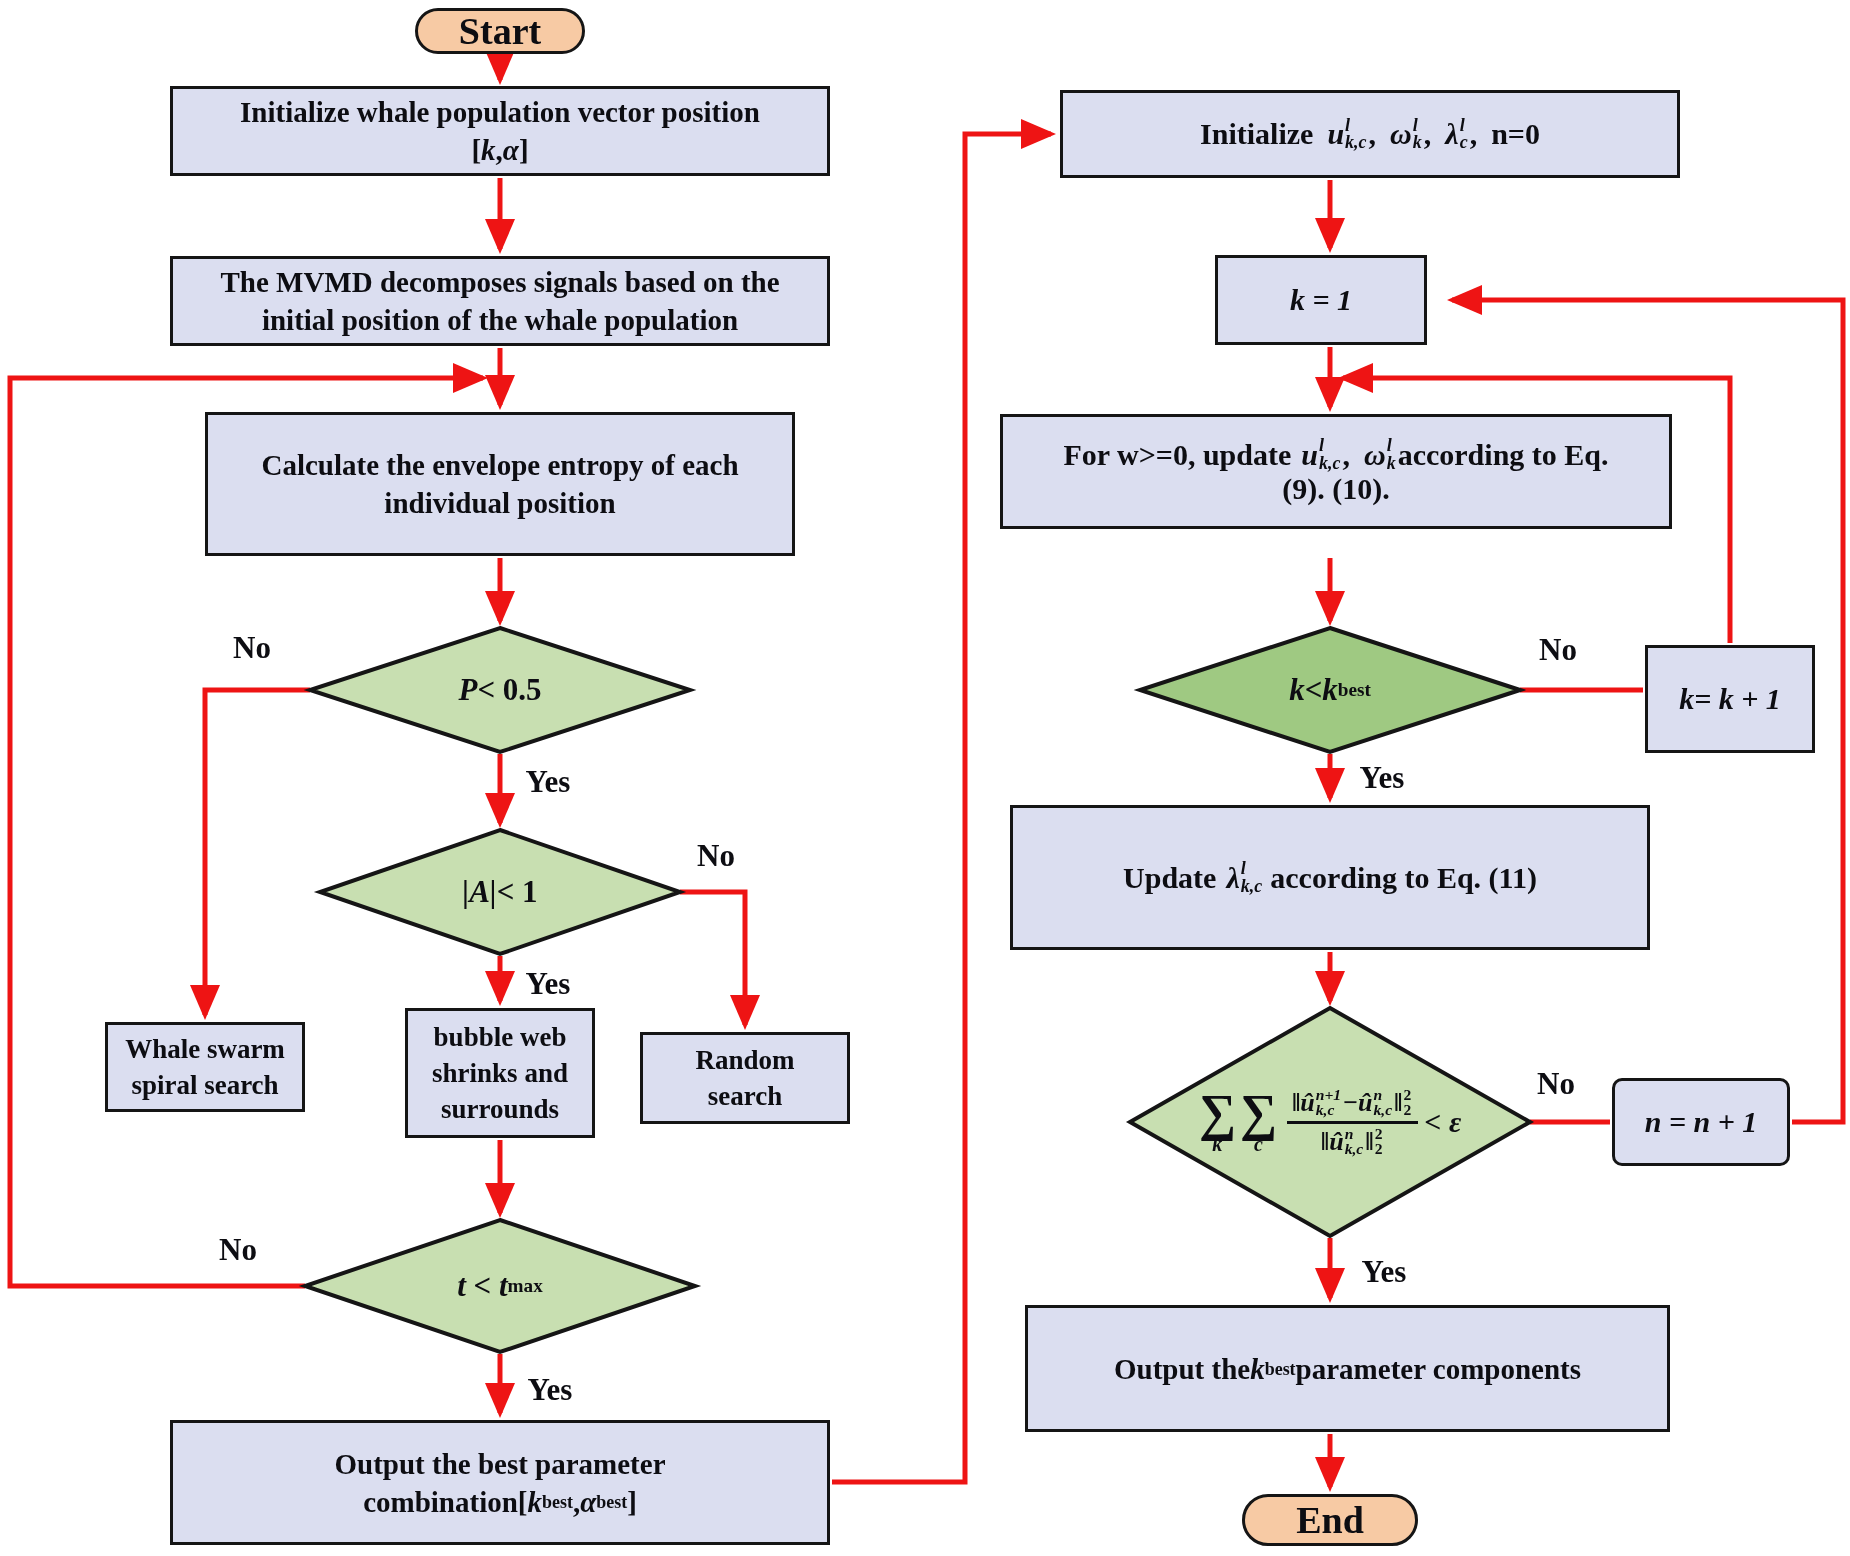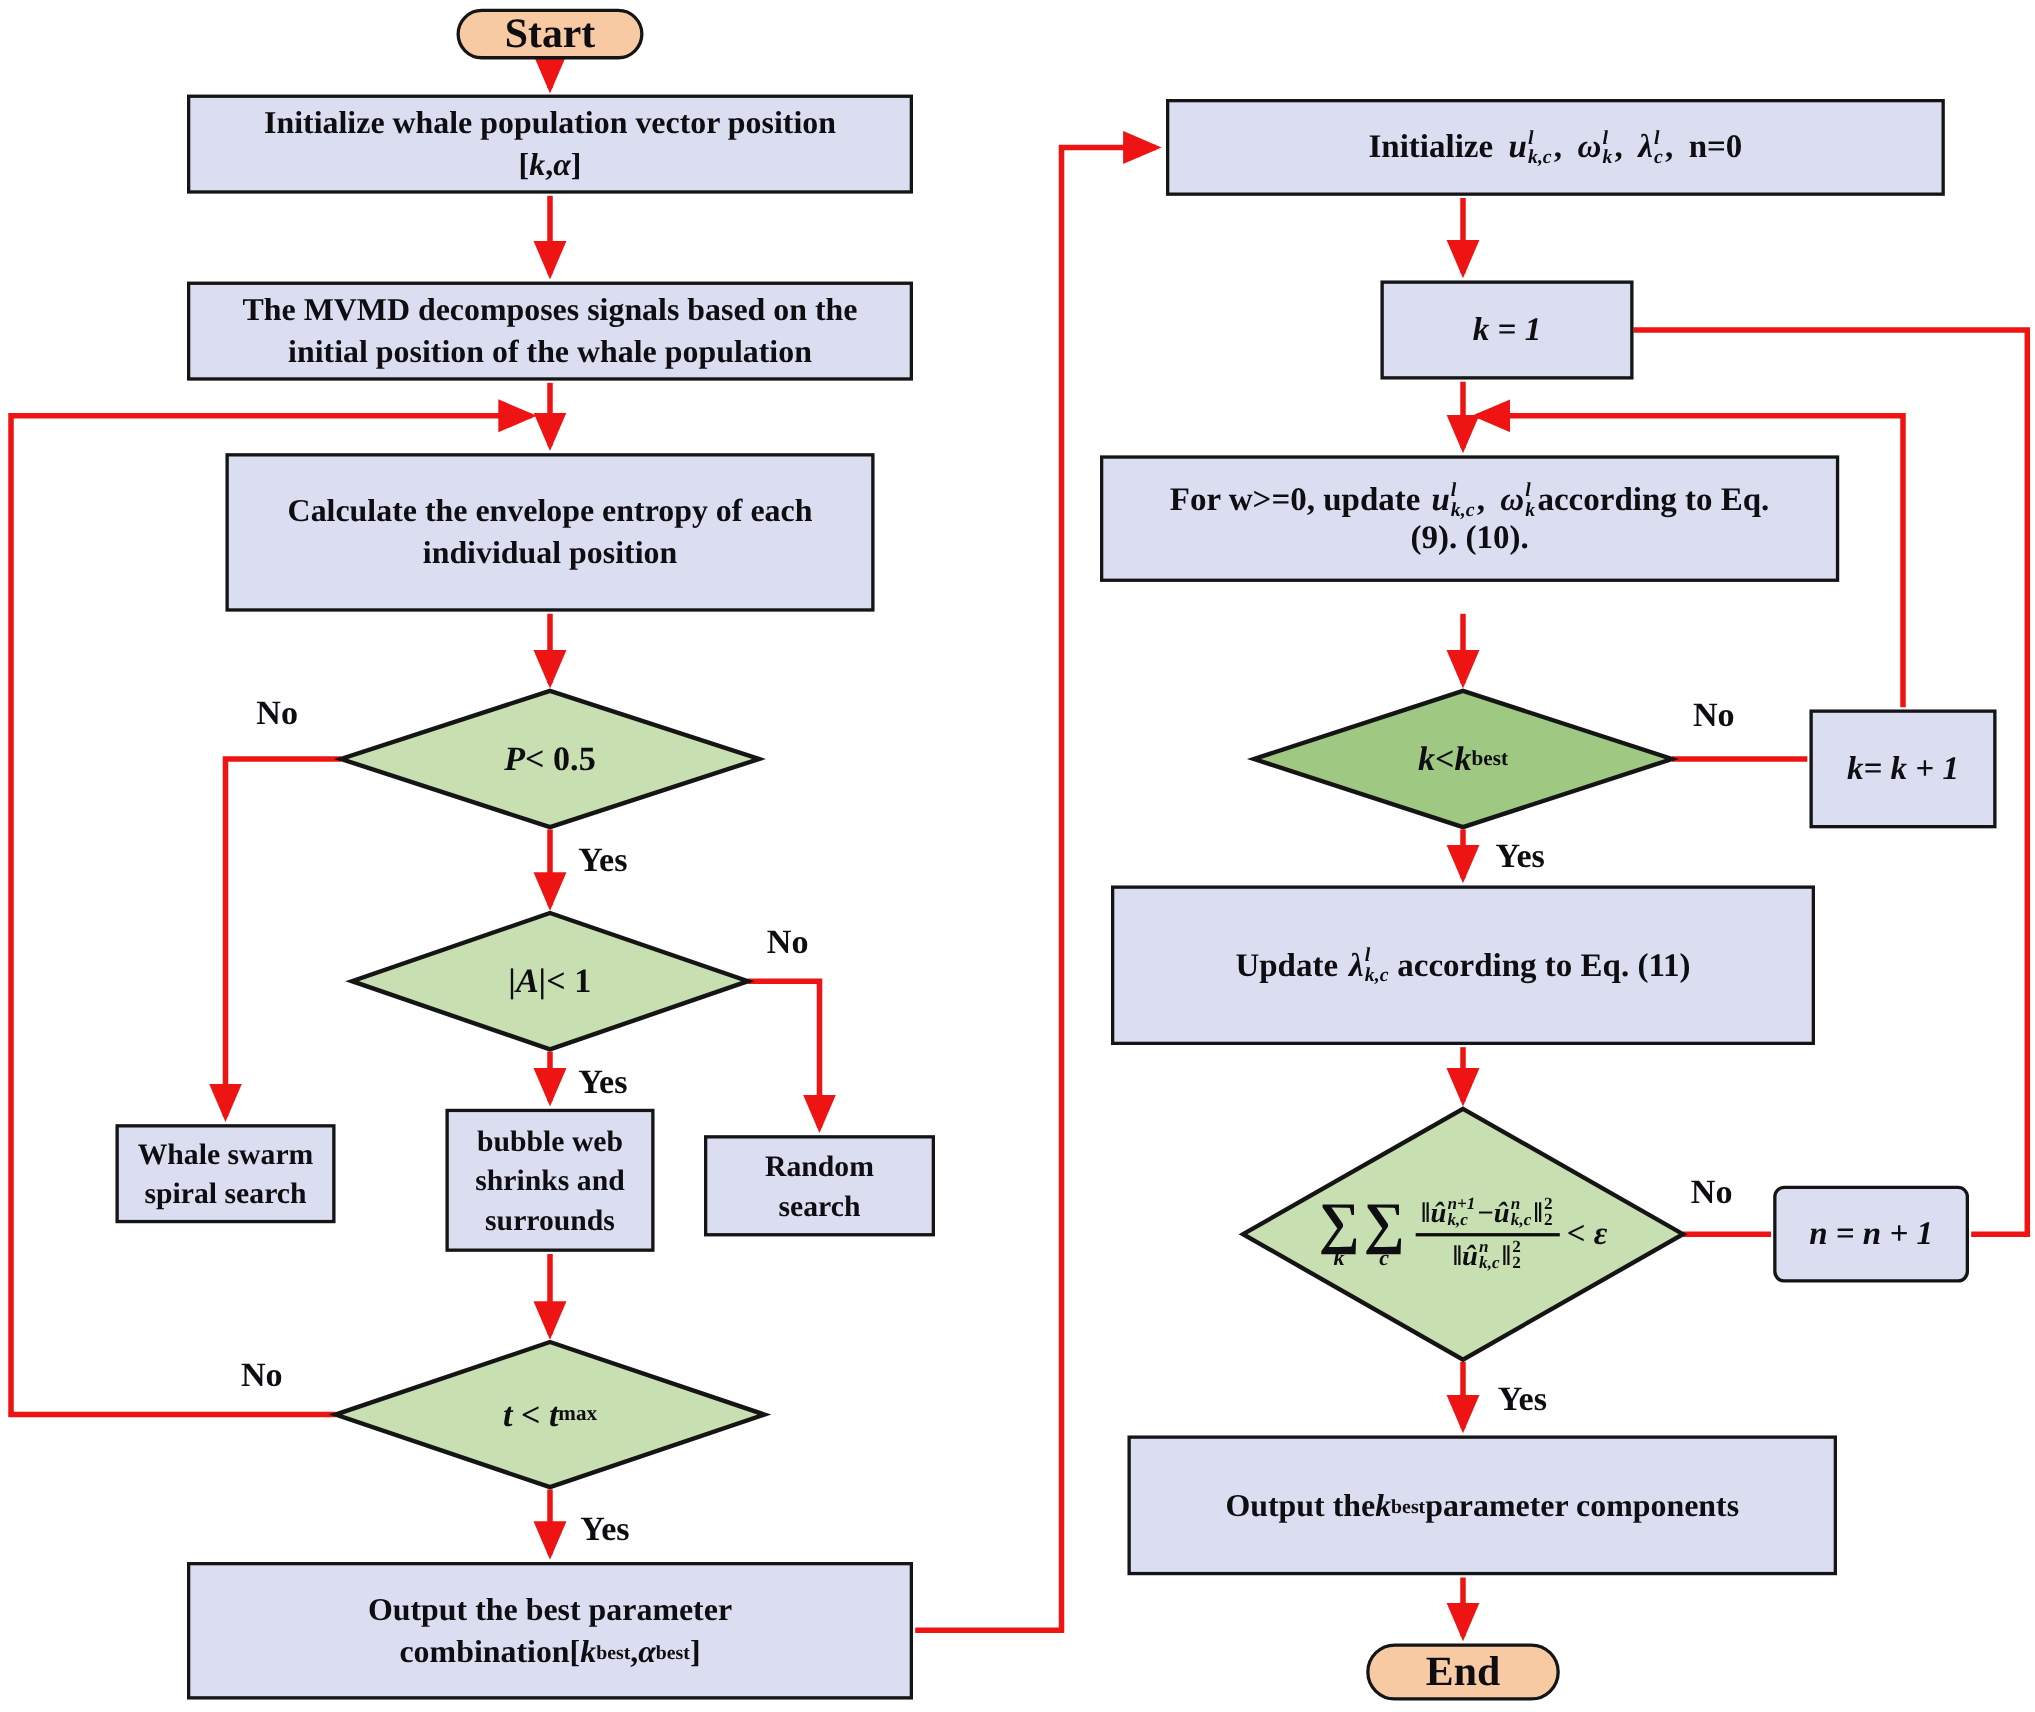--- a/index.html
+++ b/index.html
@@ -147,21 +147,21 @@
       <span>combination[</span>
         <span class="mvar">k</span>
         <span class="vsub">best</span>
         <span>, </span>
         <span class="mvar">α</span>
         <span class="vsub">best</span>
         <span>]</span>
     </div>
   </div>
 
-  <div class="node box mathline" style="left:1060px; top:90px; width:708px; height:88px;">
+  <div class="node box mathline" style="left:1060px; top:90px; width:620px; height:88px;">
     <div class="mrow">
       <span class="gap">Initialize</span>
       <span class="mvar"><span>u</span></span>
         <span class="ss">
           <span class="sup">l</span>
           <span class="sub">k,c</span>
         </span>
         <span class="gap">,</span>
       <span class="mvar"><span>ω</span></span>
         <span class="ss">
@@ -172,21 +172,21 @@
       <span class="mvar"><span>λ</span></span>
         <span class="ss">
           <span class="sup">l</span>
           <span class="sub">c</span>
         </span>
         <span class="gap">,</span>
       <span>n=0</span>
     </div>
   </div>
 
-  <div class="node box mathline" style="left:1255px; top:255px; width:230px; height:90px;">
+  <div class="node box mathline" style="left:1215px; top:255px; width:212px; height:90px;">
     <span class="mvar">k = 1</span>
   </div>
 
   <div class="node box" style="left:1000px; top:414px; width:672px; height:115px;text-align:center;">
     <div class="mrow mathline">
       <span style="margin-right:10px;">For w&gt;=0, update</span>
       <span class="mvar"><span>u</span></span>
         <span class="ss">
           <span class="sup">l</span>
           <span class="sub">k,c</span>

